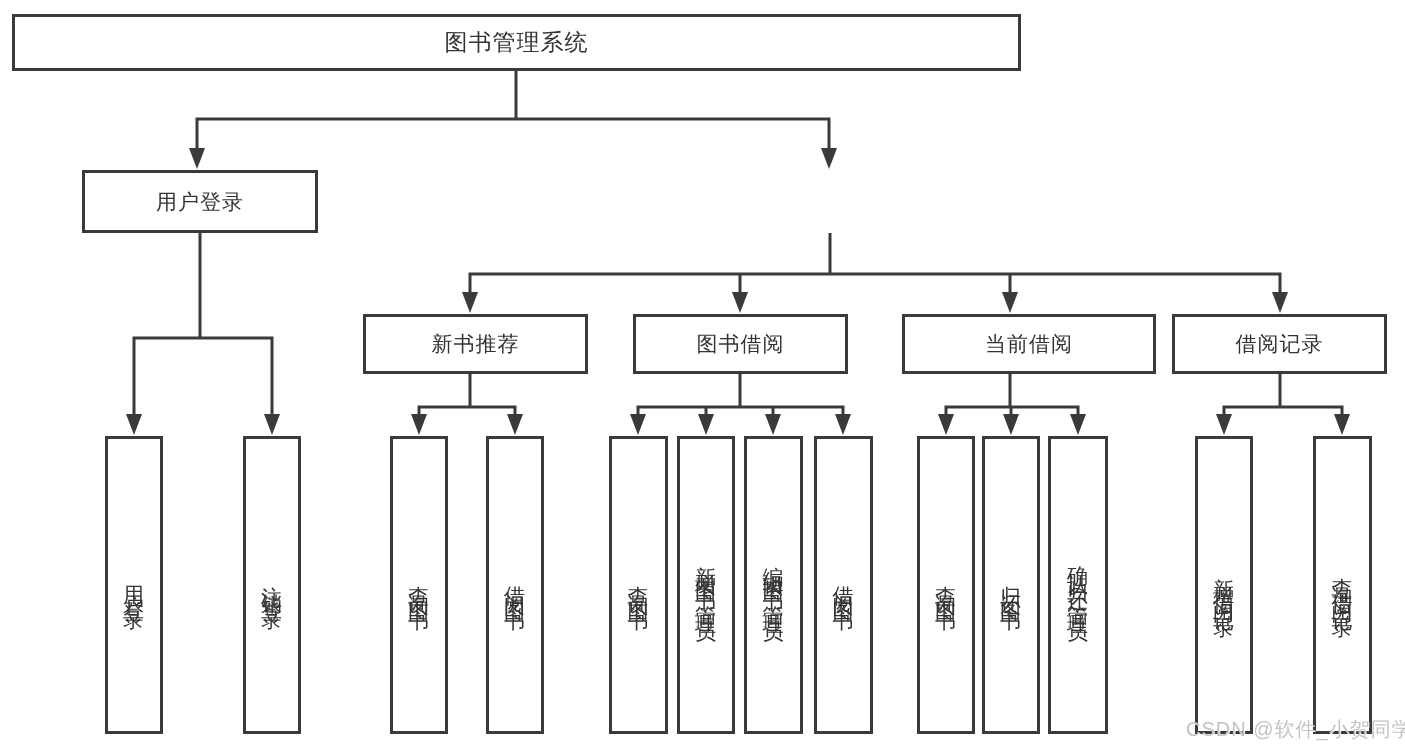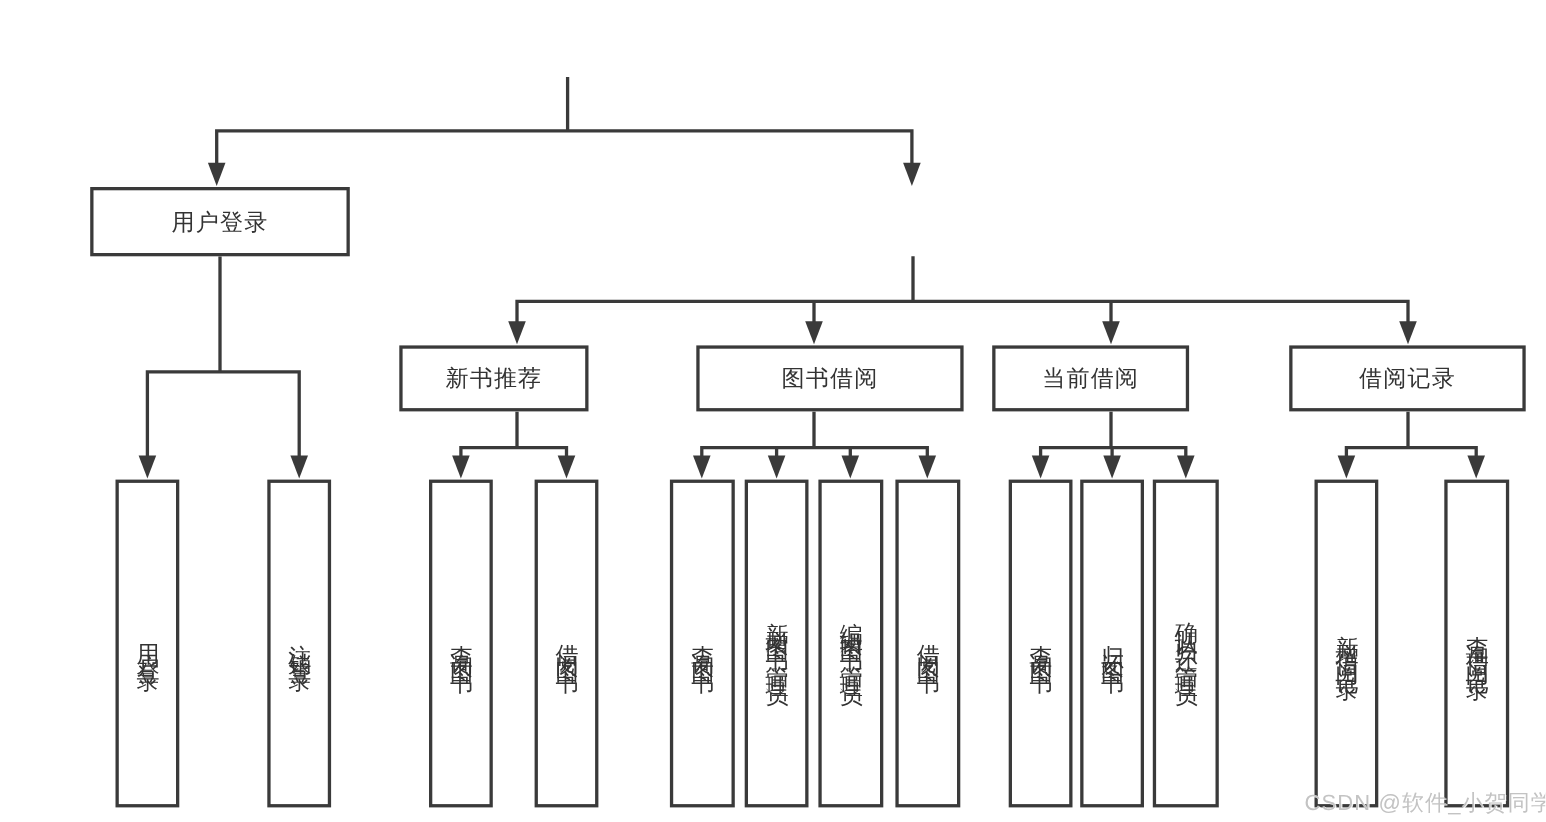--- a/index.html
+++ b/index.html
@@ -116,32 +116,35 @@
       <polygon points="765,414 781,414 773,435"></polygon>
       <polygon points="835,414 851,414 843,435"></polygon>
       <polygon points="938,414 954,414 946,435"></polygon>
       <polygon points="1003,414 1019,414 1011,435"></polygon>
       <polygon points="1070,414 1086,414 1078,435"></polygon>
       <polygon points="1216,414 1232,414 1224,435"></polygon>
       <polygon points="1334,414 1350,414 1342,435"></polygon>
     </g>
   </svg>
 
+  <div class="hbox root" style="left:12px;top:14px;width:1009px;height:57px;">
+    <span>图书管理系统</span>
+  </div>
 
   <div class="hbox" style="left:82px;top:170px;width:236px;height:63px;">
     <span>用户登录</span>
   </div>
 
-  <div class="hbox" style="left:363px;top:314px;width:172px;height:60px;">
+  <div class="hbox" style="left:363px;top:314px;width:225px;height:60px;">
     <span>新书推荐</span>
   </div>
-  <div class="hbox" style="left:633px;top:314px;width:243px;height:60px;justify-content:center;">
+  <div class="hbox" style="left:633px;top:314px;width:215px;height:60px;justify-content:center;">
     <span>图书借阅</span>
   </div>
-  <div class="hbox" style="left:902px;top:314px;width:179px;height:60px;">
+  <div class="hbox" style="left:902px;top:314px;width:254px;height:60px;">
     <span>当前借阅</span>
   </div>
   <div class="hbox" style="left:1172px;top:314px;width:215px;height:60px;">
     <span>借阅记录</span>
   </div>
 
   <div class="vbox" style="left:105px;width:58px;">
     <span>用户登录</span>
   </div>
   <div class="vbox" style="left:243px;width:58px;">

